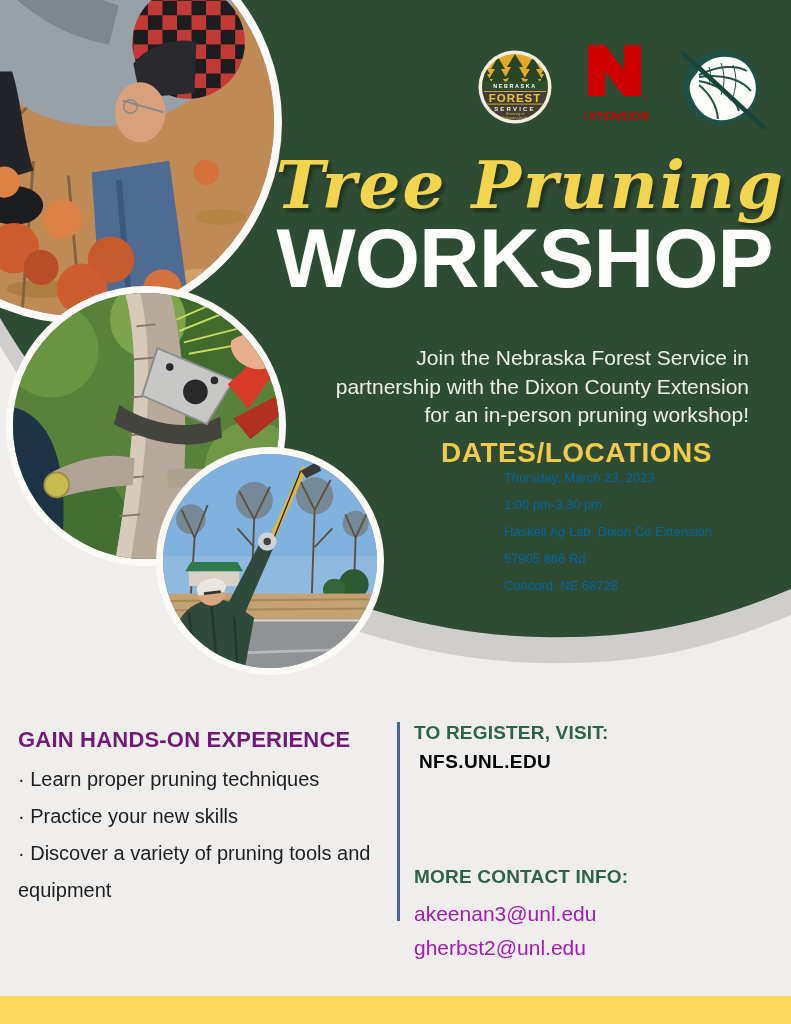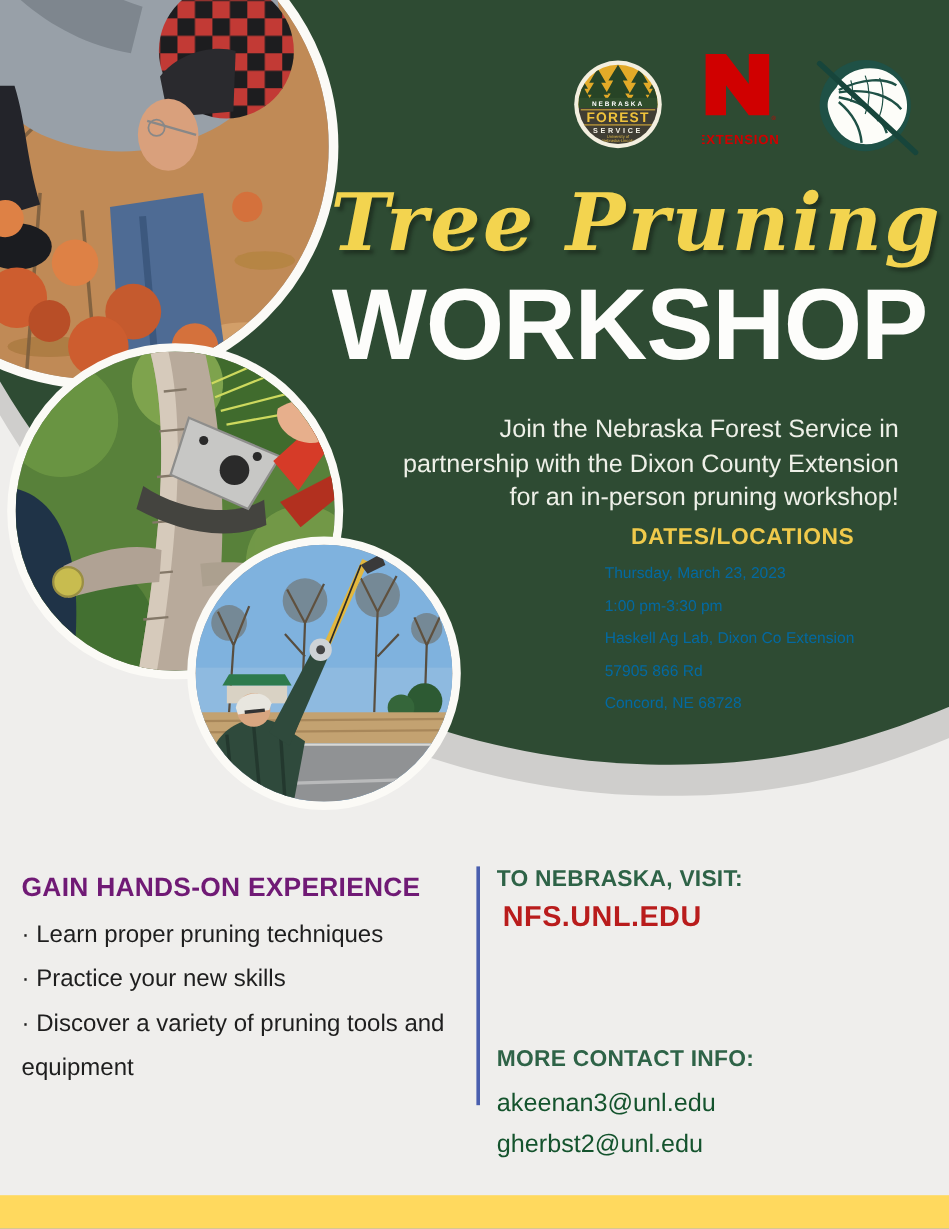--- a/index.html
+++ b/index.html
@@ -16,31 +16,31 @@
   .leaf-logo { position:absolute; left:675px; top:41px; }
 
   
   .title-script {
     position:absolute; top:146px; left:250px; right:6px; text-align:right;
     font-family:"DejaVu Serif", serif; font-style:italic; font-weight:bold;
     font-size:66px; color:#f3d44f; letter-spacing:2px;
     text-shadow:3px 4px 3px rgba(15,22,15,.45);
   }
   .title-main {
-    position:absolute; top:229px; left:258px; right:0; text-align:center;
+    position:absolute; top:217px; left:258px; right:0; text-align:center;
     font-size:84px; line-height:82px; font-weight:bold; letter-spacing:-1px;
     color:#fdfdfb;
   }
   .intro {
     position:absolute; top:344px; left:169px; right:42px; text-align:right;
     font-size:21px; line-height:28.5px; color:#eef0e8;
   }
   .dates-heading {
     position:absolute; top:437px; right:79px;
-    font-size:19px; font-weight:bold; letter-spacing:.5px; color:#f0ca4b;
+    font-size:28px; font-weight:bold; letter-spacing:.5px; color:#f0ca4b;
   }
   .dates {
     position:absolute; top:464px; right:79px; text-align:left;
     font-size:13px; line-height:27px; color:#0369a1;
   }
 
   
   .photo {
     position:absolute; border-radius:50%; overflow:hidden; box-sizing:border-box;
     border:7px solid #fbfaf6; background:#999;
@@ -50,23 +50,23 @@
   .photo2 { left:6px;    top:286px; width:280px; height:280px; }
   .photo3 { left:156px;  top:447px; width:228px; height:228px; }
 
   
   .exp { position:absolute; left:18px; top:727px; width:376px; }
   .exp-heading { font-size:22px; font-weight:bold; color:#701a75; letter-spacing:.2px; }
   .bullets { margin-top:8px; font-size:20px; line-height:37px; color:#1e1e1e; }
   .divider { position:absolute; left:397px; top:722px; width:3px; height:199px; background:#4a5fae; }
   .reg { position:absolute; left:414px; top:722px; width:370px; }
   .reg-heading, .contact-heading { font-size:19px; font-weight:bold; color:#2e6347; letter-spacing:.2px; }
-  .reg-url { margin:7px 0 0 5px; font-size:24px; font-weight:bold; letter-spacing:.4px; color:#b91c1c; }
+  .reg-url { margin:7px 0 0 5px; font-size:19px; font-weight:bold; letter-spacing:.4px; color:#000000; }
   .contact-heading { margin-top:93px; }
-  .emails { margin-top:9px; font-size:21px; line-height:33.5px; color:#14532d; }
+  .emails { margin-top:9px; font-size:21px; line-height:33.5px; color:#a21caf; }
   .footer-bar { position:absolute; left:0; bottom:0; width:100%; height:28px; background:#ffd95e; }
 </style>
 </head>
 <body>
 
 <div class="flyer">
 
   <svg class="header-svg" width="791" height="700" viewBox="0 0 791 700" aria-hidden="true">
     <path d="M0,0 H791 V615 C700,653 630,665 540,663 C380,660 140,582 0,346 Z" fill="#cfcecc"></path>
     <path d="M0,0 H791 V589 C700,627 630,639 540,637 C380,634 140,556 0,318 Z" fill="#2e4b33"></path>
@@ -287,21 +287,21 @@
     <div class="bullets">
       <div>· Learn proper pruning techniques</div>
       <div>· Practice your new skills</div>
       <div>· Discover a variety of pruning tools and equipment</div>
     </div>
   </div>
 
   <div class="divider"></div>
 
   <div class="reg">
-    <div class="reg-heading">TO NEBRASKA, VISIT:</div>
+    <div class="reg-heading">TO REGISTER, VISIT:</div>
     <div class="reg-url">NFS.UNL.EDU</div>
     <div class="contact-heading">MORE CONTACT INFO:</div>
     <div class="emails">
       <div>akeenan3@unl.edu</div>
       <div>gherbst2@unl.edu</div>
     </div>
   </div>
 
   <div class="footer-bar"></div>
 </div>

